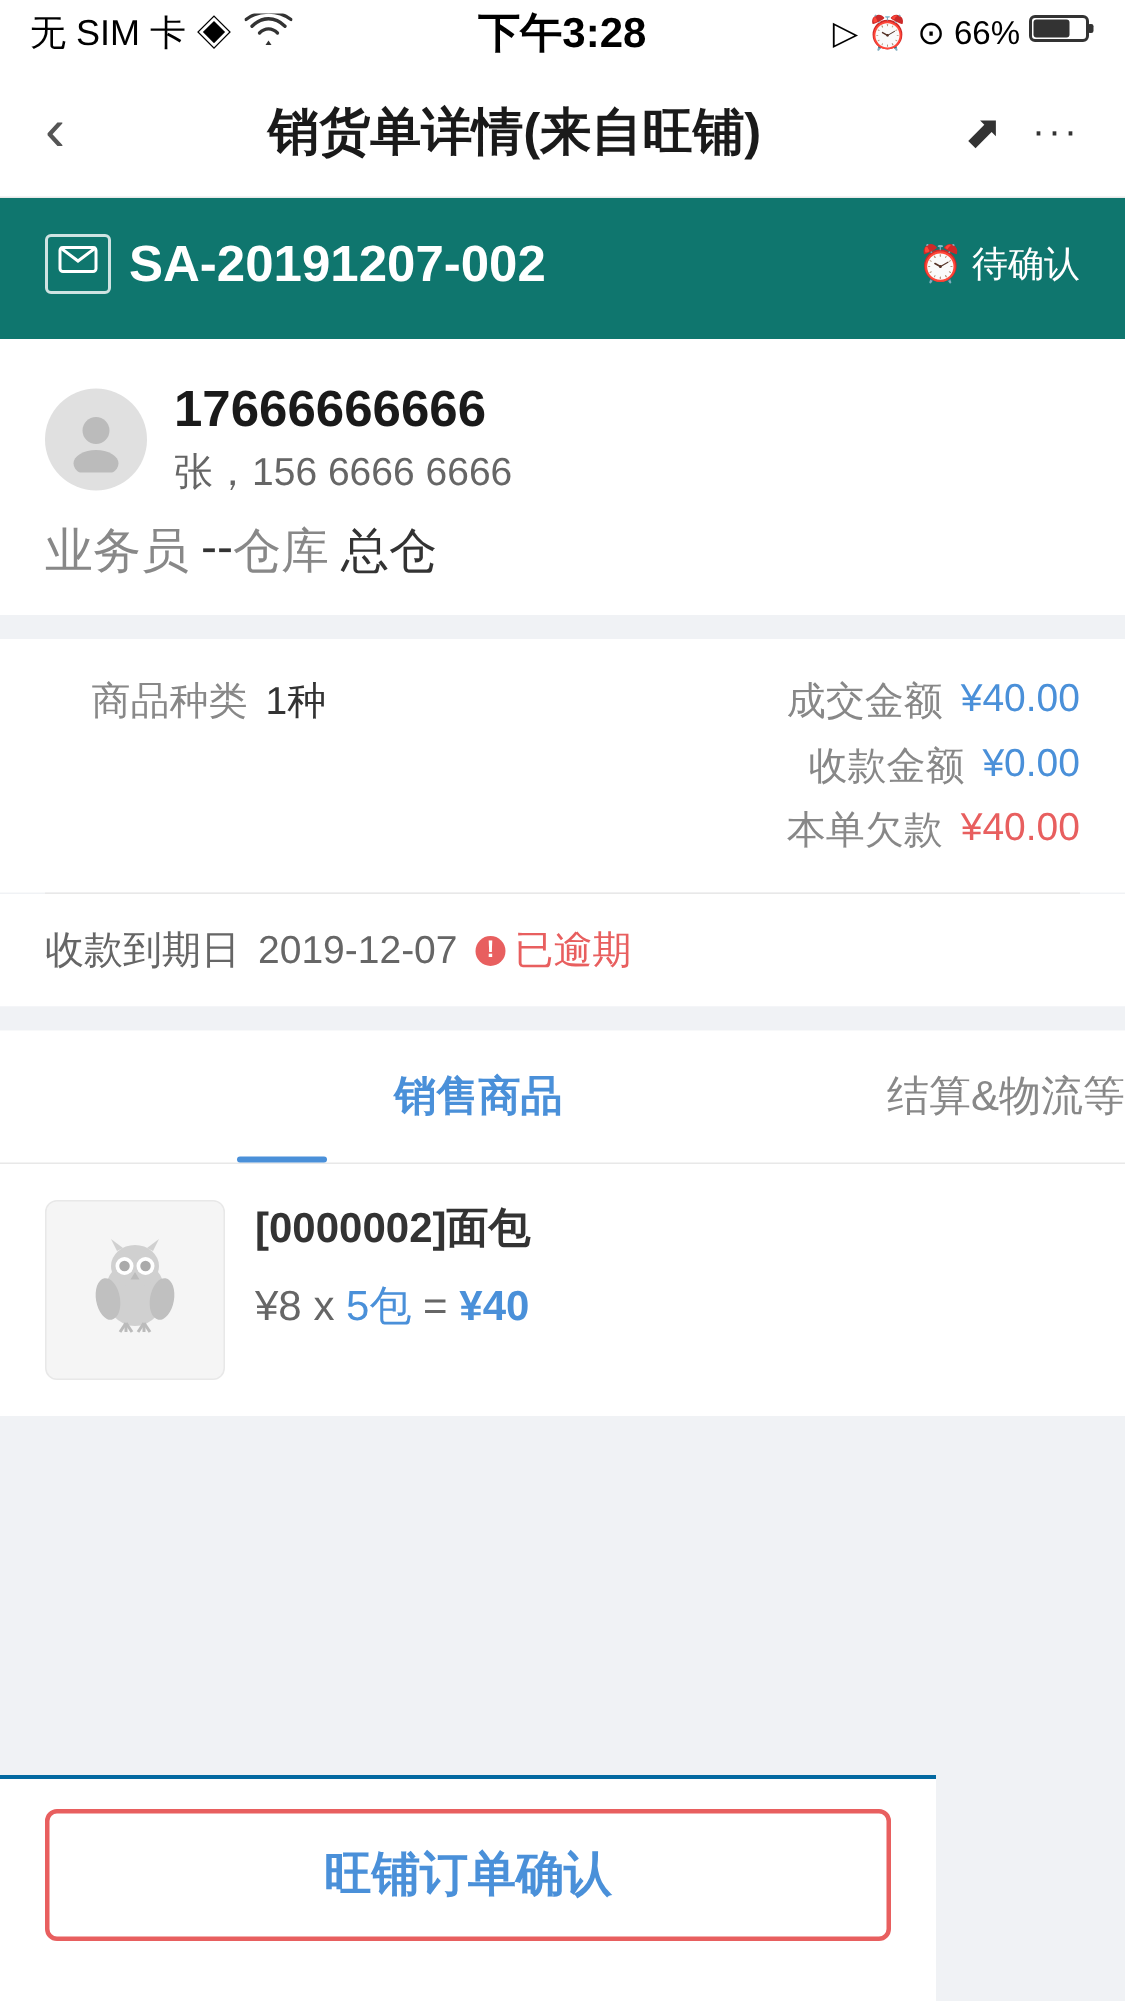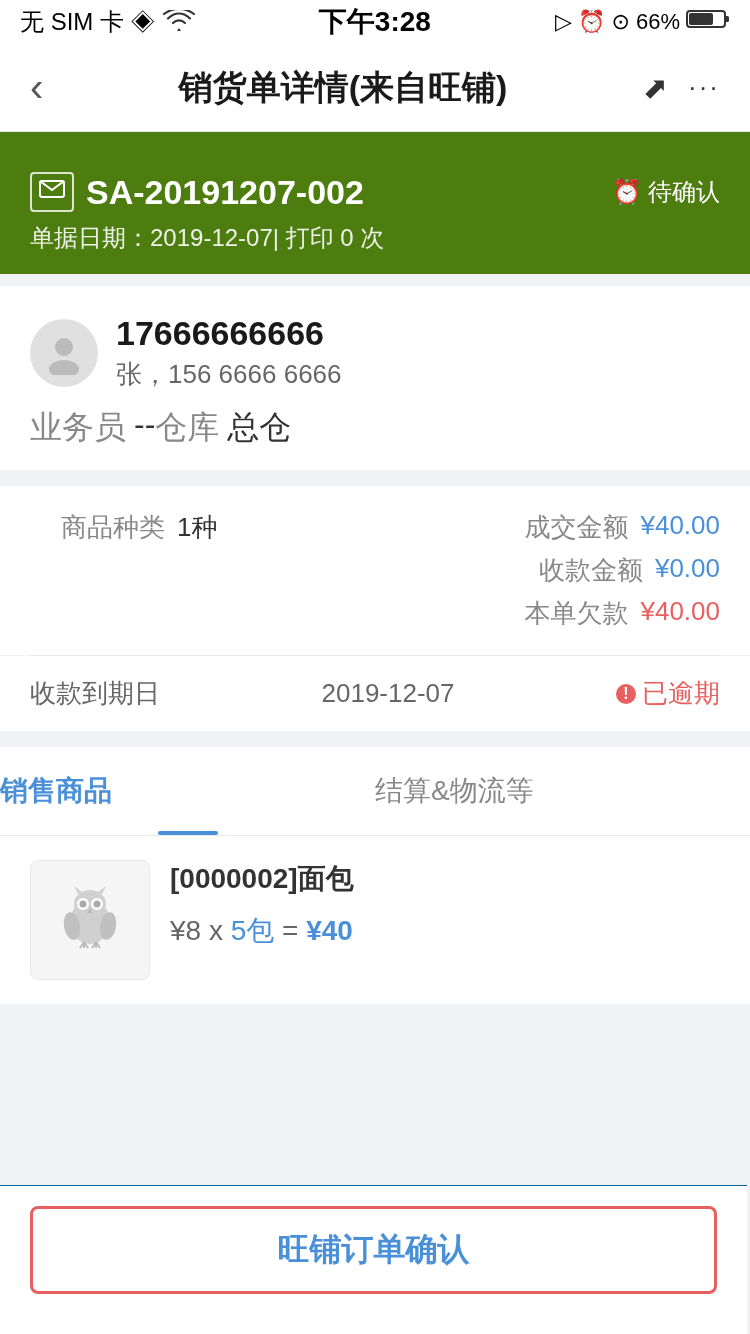--- a/index.html
+++ b/index.html
@@ -51,22 +51,22 @@
       gap: 20px;
     }
     .nav-icon {
       font-size: 32px;
       color: #333;
       cursor: pointer;
     }
 
     
     .header-card {
-      background: #4d7c0f;
-      padding: 40px 30px 20px;
+      background: #0f766e;
+      padding: 24px 30px 20px;
       margin: 0;
     }
     .header-card-top {
       display: flex;
       justify-content: space-between;
       align-items: center;
       margin-bottom: 10px;
     }
     .order-id {
       font-size: 34px;
@@ -85,21 +85,21 @@
     }
     .order-date {
       font-size: 24px;
       color: rgba(255,255,255,0.9);
     }
 
     
     .customer-section {
       background: #fff;
       padding: 28px 30px 20px;
-      margin-top: 12px;
+      margin-top: 0;
     }
     .customer-top {
       display: flex;
       align-items: center;
       gap: 18px;
       margin-bottom: 10px;
     }
     .avatar {
       width: 68px;
       height: 68px;
@@ -180,21 +180,20 @@
 
     
     .due-section {
       background: #fff;
       padding: 20px 30px;
       display: flex;
       align-items: center;
       gap: 12px;
       font-size: 26px;
       color: #666;
-      justify-content: space-between;
     }
     .overdue-badge {
       display: flex;
       align-items: center;
       gap: 6px;
       background: transparent;
       color: #E85F5F;
       font-size: 26px;
     }
     .overdue-dot {
@@ -214,21 +213,21 @@
     .tabs-section {
       background: #fff;
       display: flex;
       border-bottom: 1px solid #e8e8e8;
     }
     .tab {
       flex: 1;
       height: 88px;
       display: flex;
       flex-direction: column;
-      align-items: flex-start;
+      align-items: flex-end;
       justify-content: center;
       font-size: 28px;
       cursor: pointer;
       position: relative;
     }
     .tab.active {
       color: #4A90D9;
       font-weight: 600;
     }
     .tab.inactive {
@@ -291,24 +290,24 @@
     .content-bottom {
       min-height: 260px;
       background: #f0f2f5;
     }
 
     
     .bottom-bar {
       position: fixed;
       bottom: 0;
       left: 0;
-      width: 747px;
+      width: 624px;
       padding: 20px 30px 40px;
       background: #fff;
-      border-top: 1px solid #0369a1;
+      border-top: 3px solid #0369a1;
     }
     .confirm-btn {
       width: 100%;
       height: 88px;
       border: 3px solid #E85F5F;
       border-radius: 8px;
       background: #fff;
       color: #4A90D9;
       font-size: 32px;
       font-weight: 600;
@@ -367,23 +366,20 @@
           <rect x="2" y="4" width="24" height="16" rx="2" stroke="white" stroke-width="2" fill="none"></rect>
           <polyline points="2,4 14,13 26,4" stroke="white" stroke-width="2" fill="none"></polyline>
         </svg>
       </span>
       <span>SA-20191207-002</span>
     </div>
     <div class="order-status">
       <span>⏰</span>
       <span>待确认</span>
     </div>
-  </div>
-  <div class="order-date">
-    <span>单据日期：</span><span>2019-12-07</span><span>| 打印 0 次</span>
   </div>
 </div>
 
 <div class="customer-section">
   <div class="customer-top">
     <div class="avatar">
       <svg width="44" height="44" viewBox="0 0 44 44" fill="none">
         <circle cx="22" cy="16" r="9" fill="#bbb"></circle>
         <ellipse cx="22" cy="38" rx="15" ry="9" fill="#bbb"></ellipse>
       </svg>

